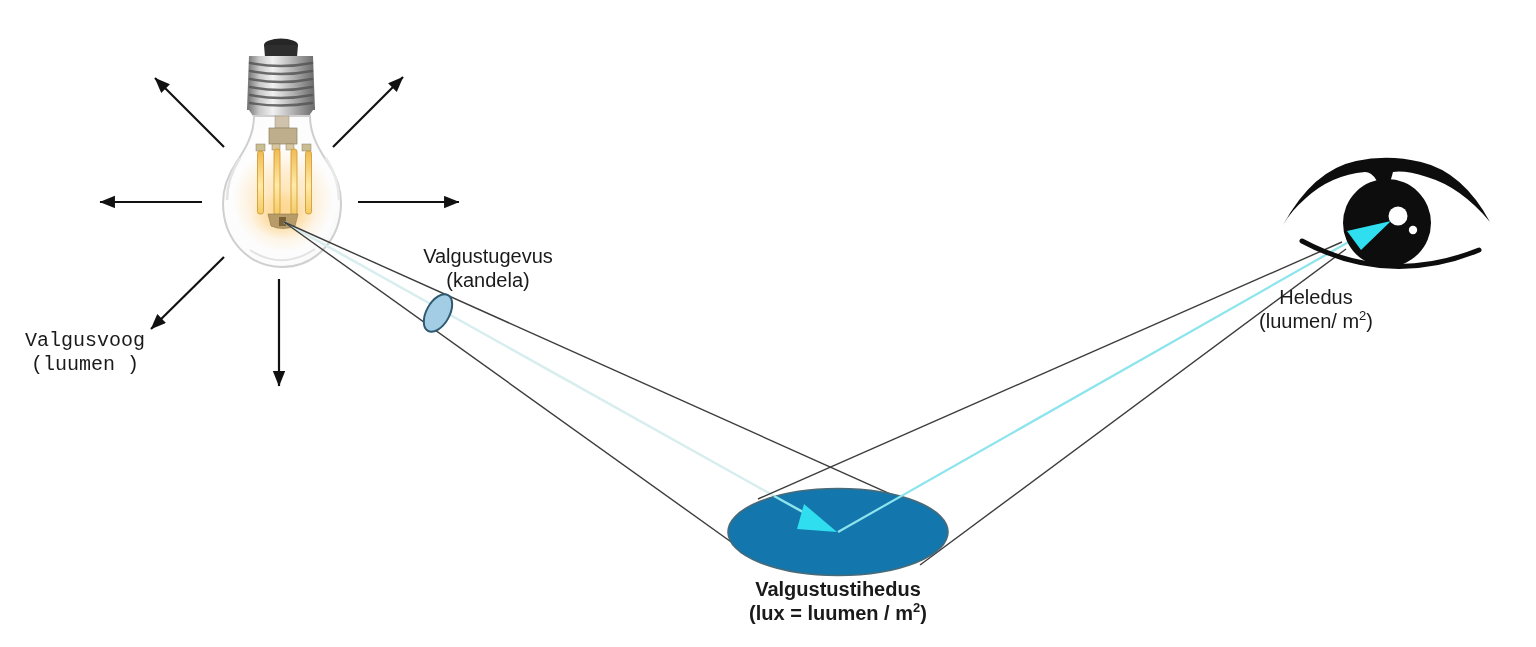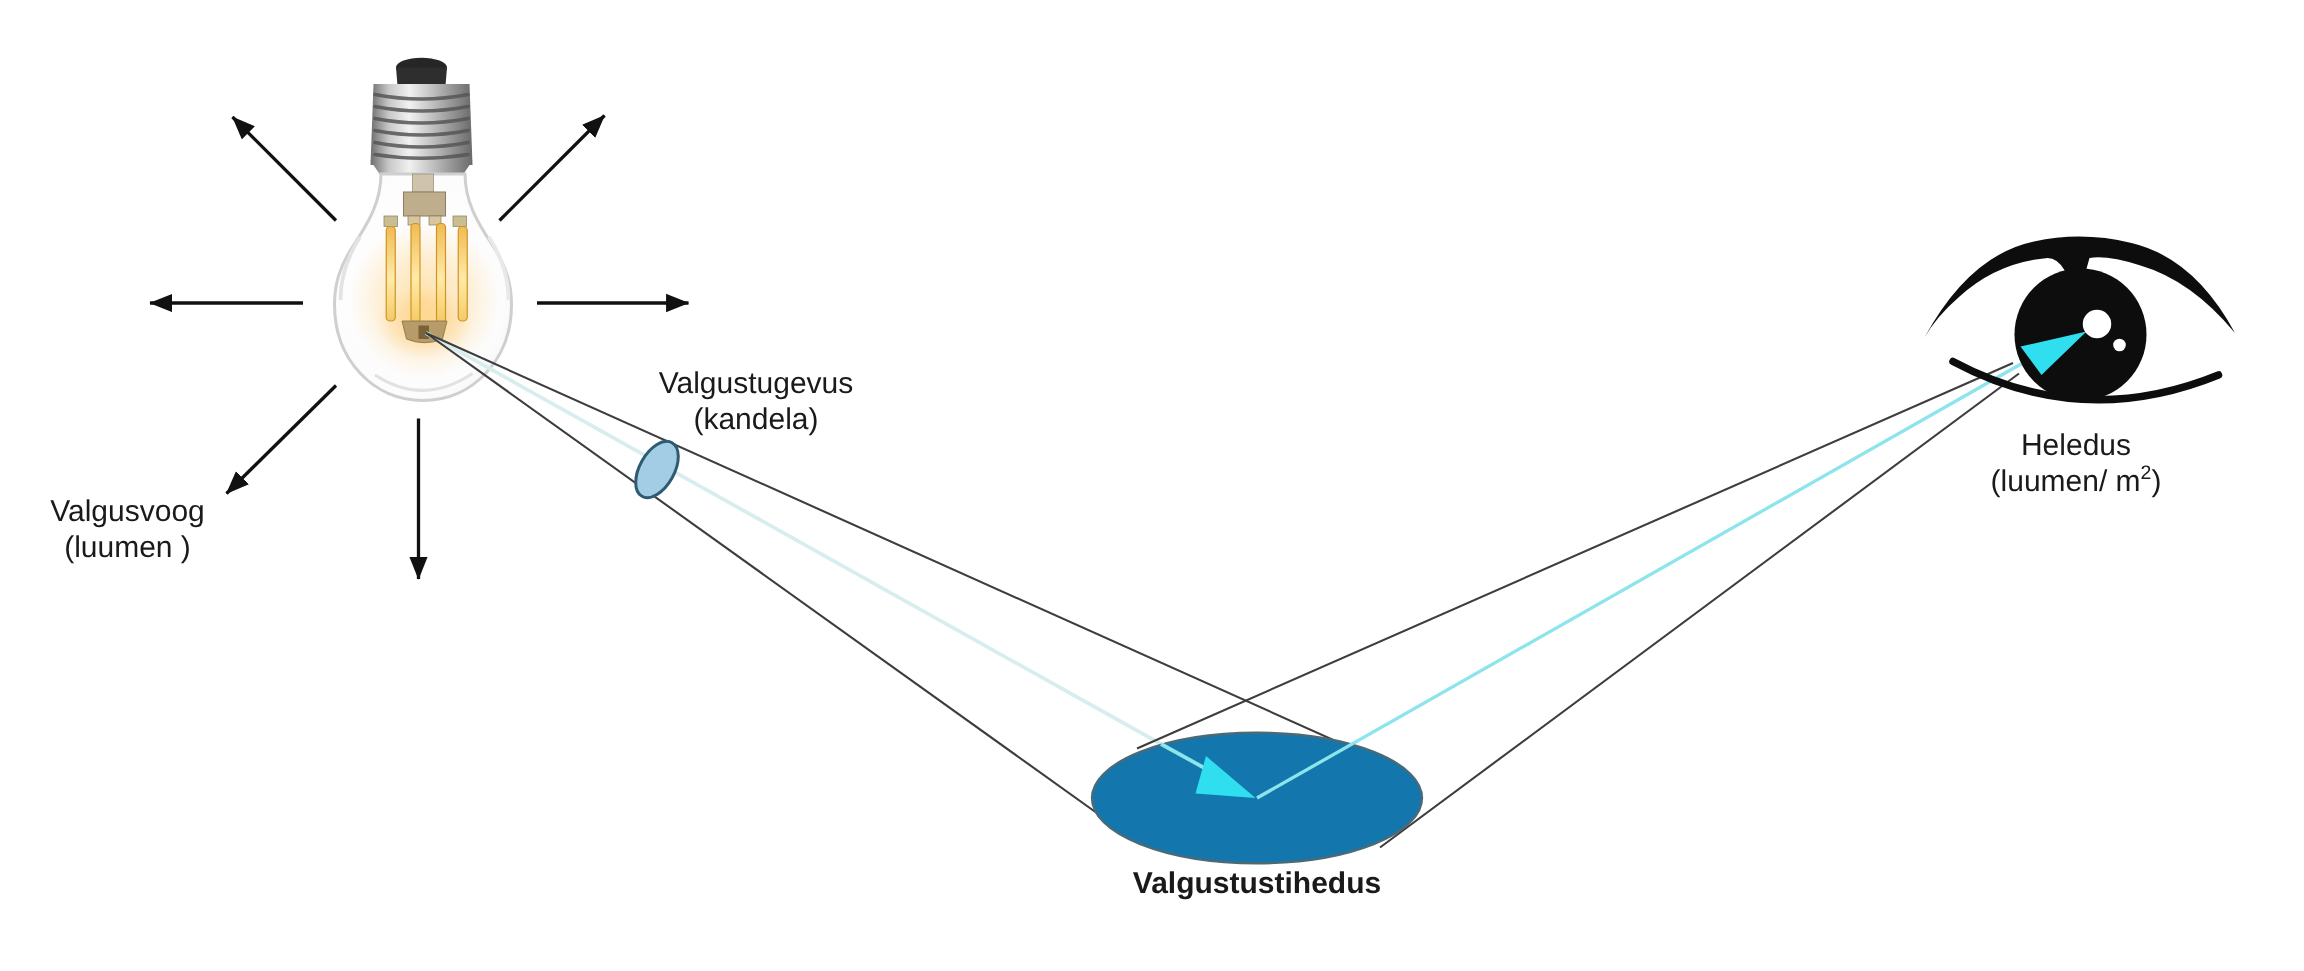--- a/index.html
+++ b/index.html
@@ -116,32 +116,33 @@
     <g>
       <path d="M1283,225 Q1313,170 1356,161 Q1388,154 1421,162 Q1463,172 1490,222 Q1461,187 1427,177 Q1405,170 1393,172 L1384,204 Q1378,172 1365,172 Q1331,175 1306,198 Q1291,211 1283,225 Z" fill="#0d0d0d"></path>
       <circle cx="1387" cy="223" r="44" fill="#0d0d0d"></circle>
       <path d="M1302,241 Q1388,287 1479,250" fill="none" stroke="#0d0d0d" stroke-width="5" stroke-linecap="round"></path>
       <polygon points="1391,221 1347,231 1361,250" fill="#2fdeef"></polygon>
       <circle cx="1398" cy="216" r="9.5" fill="#ffffff"></circle>
       <circle cx="1413" cy="230" r="4.2" fill="#ffffff"></circle>
     </g>
   </svg>
 
-  <div class="label" style="left:85px;top:329px;">
+  <div class="label" style="left:85px;top:329px;font-family:Liberation Mono, monospace;">
     <div>Valgusvoog</div>
     <div><span>(luumen )</span><sup></sup><span></span></div>
   </div>
 
-  <div class="label" style="left:504px;top:244px;">
+  <div class="label" style="left:488px;top:244px;">
     <div>Valgustugevus</div>
     <div><span>(kandela)</span><sup></sup><span></span></div>
   </div>
 
   <div class="label" style="left:838px;top:577px;font-weight:bold;">
     <div>Valgustustihedus</div>
+    <div><span>(lux = luumen / m</span><sup>2</sup><span>)</span></div>
   </div>
 
-  <div class="label" style="left:1384px;top:285px;text-align:center;">
+  <div class="label" style="left:1316px;top:285px;text-align:center;">
     <div>Heledus</div>
     <div><span>(luumen/ m</span><sup>2</sup><span>)</span></div>
   </div>
 
 </div>
 
 </body></html>

